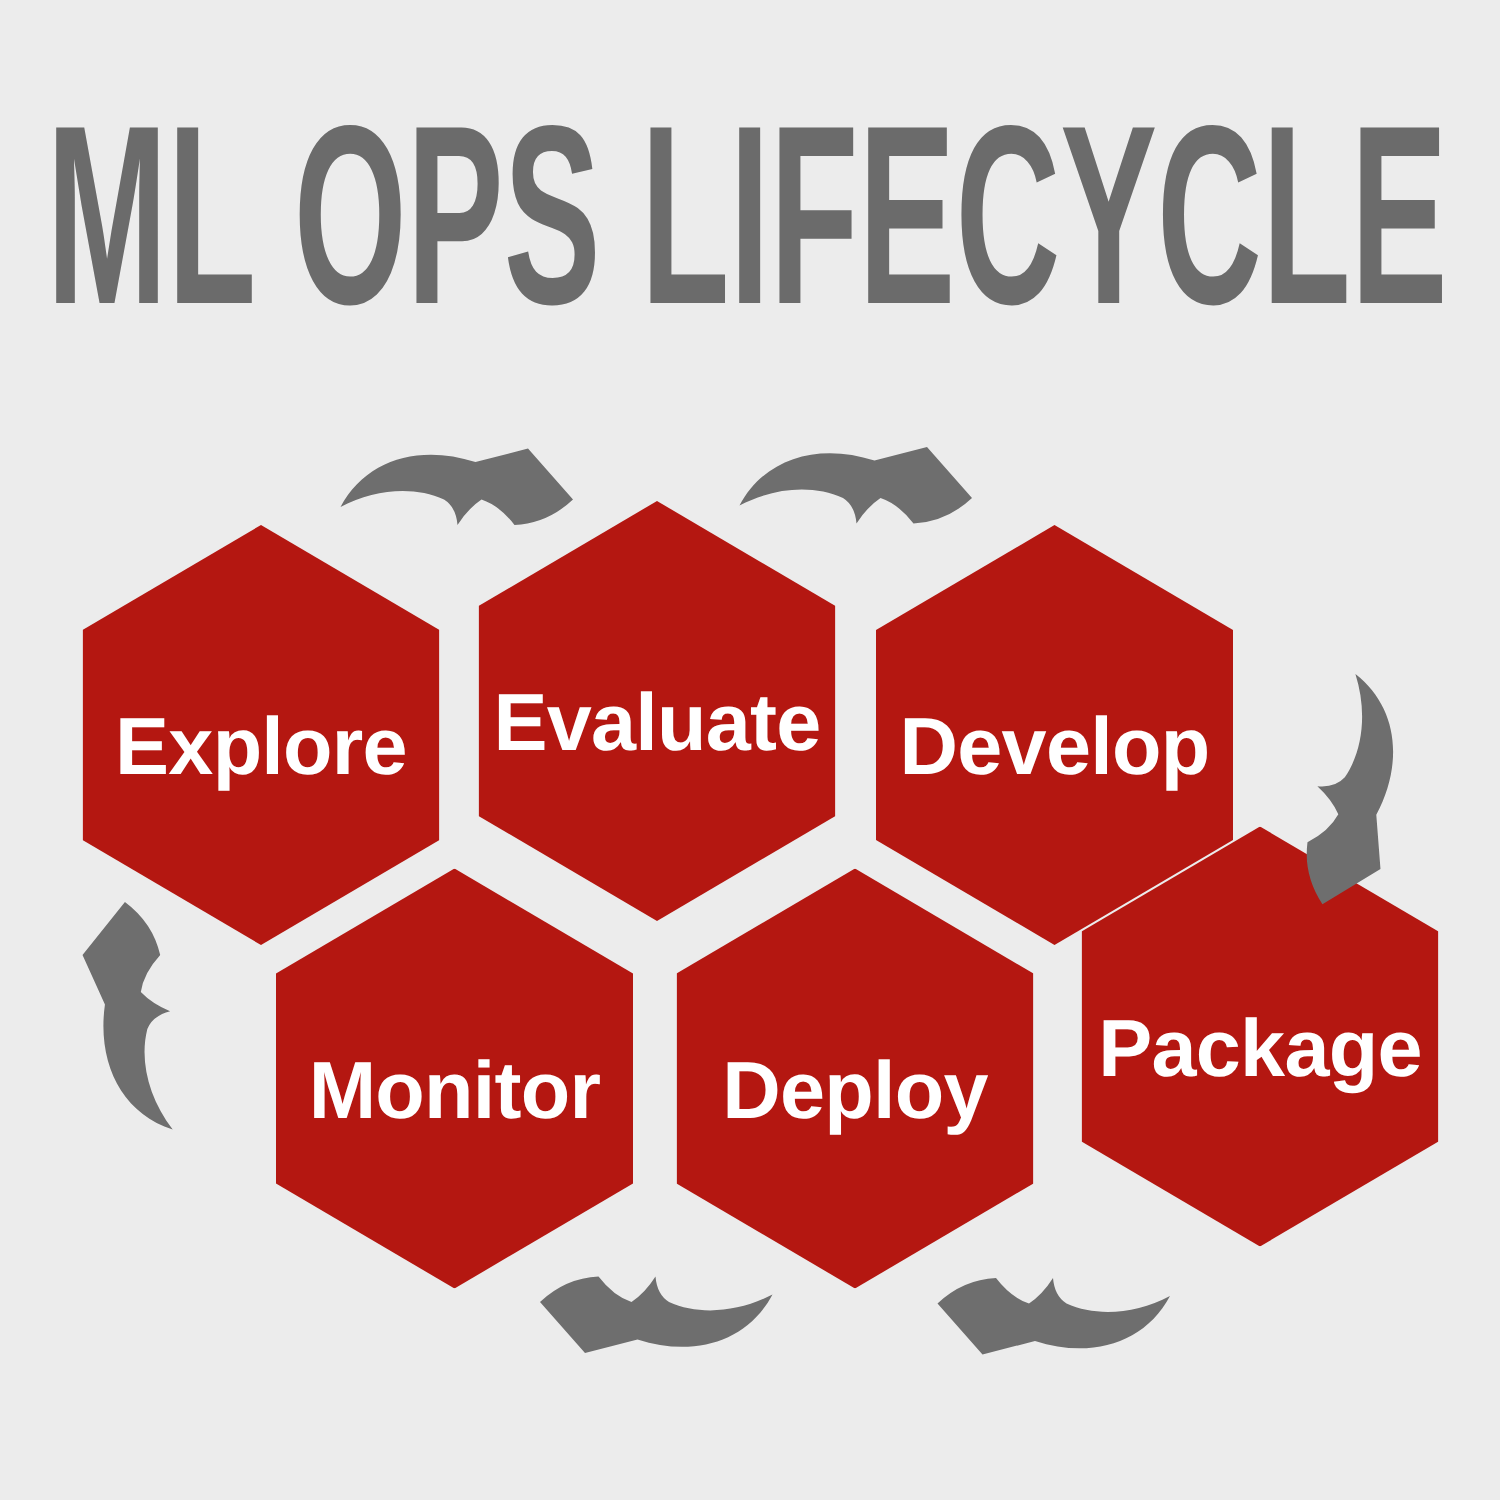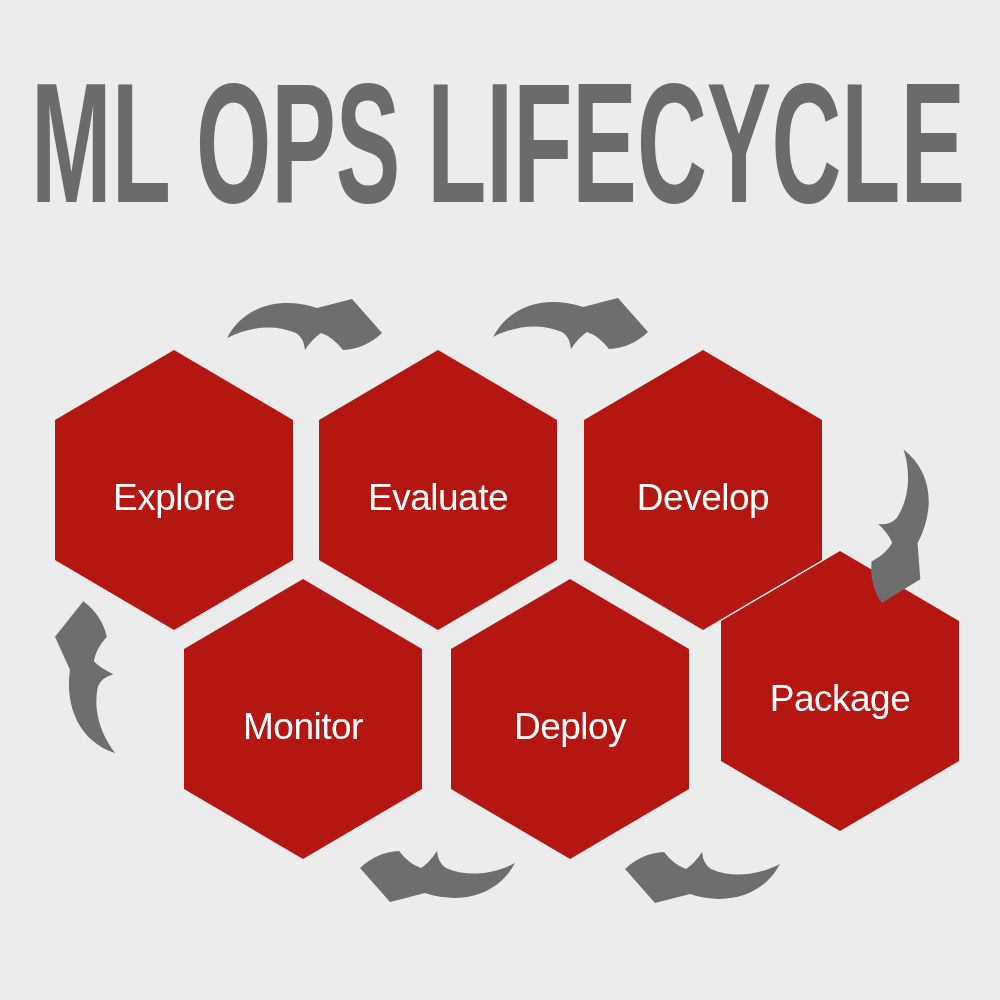--- a/index.html
+++ b/index.html
@@ -36,35 +36,35 @@
     position:absolute;
     width:238px;height:280px;
     background:var(--hexagon);
     clip-path:polygon(50% 0%, 100% 25%, 100% 75%, 50% 100%, 0% 75%, 0% 25%);
     display:flex;
     align-items:center;
     justify-content:center;
   }
   .hex-label{
     color:var(--label);
-    font-size:37px;
-    font-weight:400;
+    font-size:54px;
+    font-weight:700;
     letter-spacing:-0.5px;
     text-align:center;
     margin-top:16px;
   }
   .arrow{
     position:absolute;
     width:160px;height:58px;
   }
   .arrow svg{display:block;width:160px;height:58px;}
   .arrow path, .arrow use{fill:var(--arrow);}
   
   .hex-explore {left:55px;  top:350px;}
-  .hex-evaluate{left:319px; top:350px;}
+  .hex-evaluate{left:319px; top:334px;}
   .hex-develop {left:584px; top:350px;justify-content:center;}
   .hex-monitor {left:184px; top:579px;}
   .hex-deploy  {left:451px; top:579px;}
   .hex-package {left:721px; top:551px;}
   
   .arrow-1{left:224px; top:293px; transform:rotate(0deg);}
   .arrow-2{left:490px; top:292px; transform:rotate(0deg);}
   .arrow-3{left:826px; top:499px; transform:rotate(100deg);}
   .arrow-4{left:623px; top:851px; transform:rotate(180deg);}
   .arrow-5{left:358px; top:850px; transform:rotate(180deg);}

